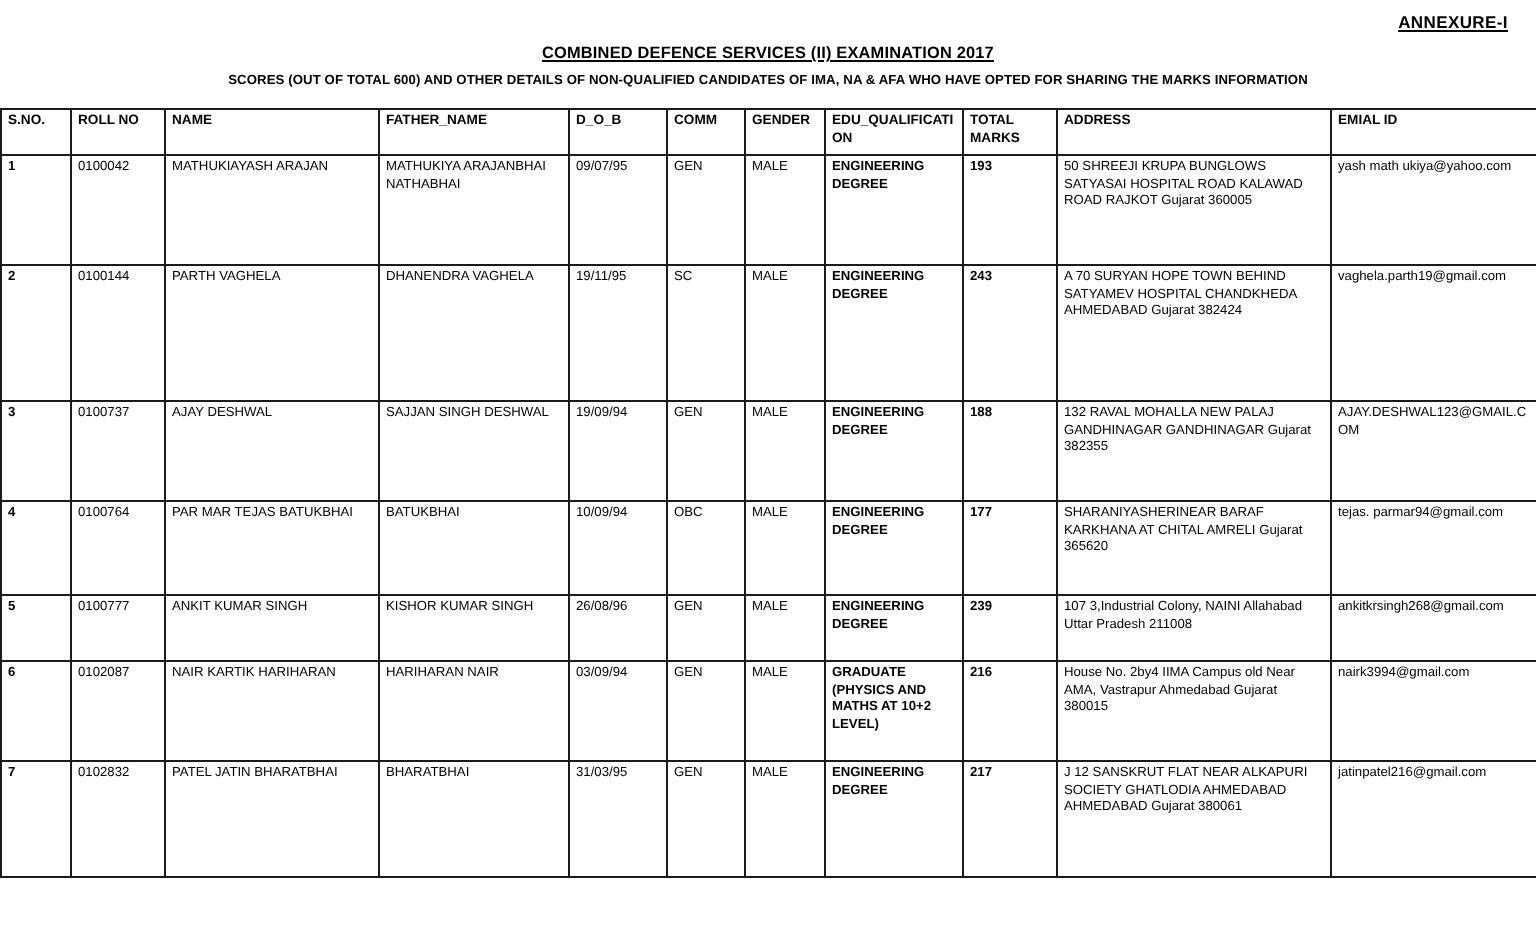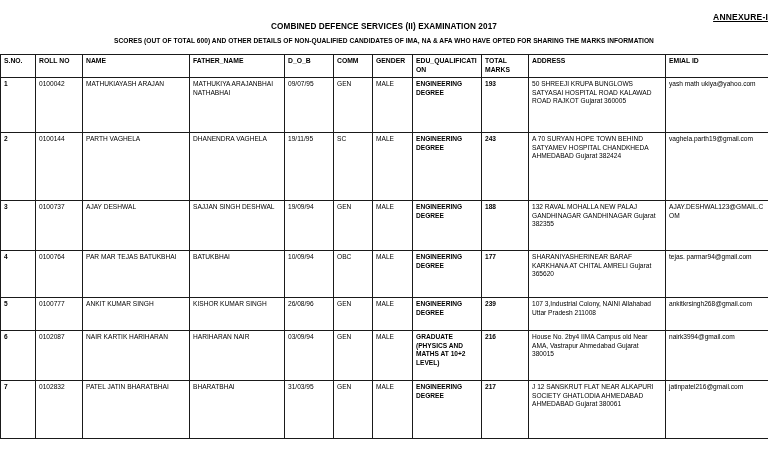--- a/index.html
+++ b/index.html
@@ -17,38 +17,39 @@
   .page {
     position: relative;
     width: 768px;
     height: 472px;
     box-sizing: border-box;
     padding: 0;
   }
   .annexure-row {
     height: 22px;
     display: flex;
-    align-items: flex-end;
+    align-items: flex-start;
     justify-content: flex-end;
-    padding-right: 0;
+    padding-right: 14px;
     box-sizing: border-box;
   }
   .annexure {
     font-size: 8.5px;
     font-weight: bold;
     letter-spacing: 0.2px;
     text-decoration: underline;
     padding-top: 6px;
   }
   .title {
     text-align: center;
     font-size: 8.2px;
     font-weight: bold;
     letter-spacing: 0.1px;
     margin-top: 0px;
+    text-decoration: underline;
   }
   .subtitle {
     text-align: center;
     font-size: 6.6px;
     font-weight: bold;
     letter-spacing: 0.05px;
     margin-top: 6px;
     padding: 0 16px;
   }
   table.grid {

